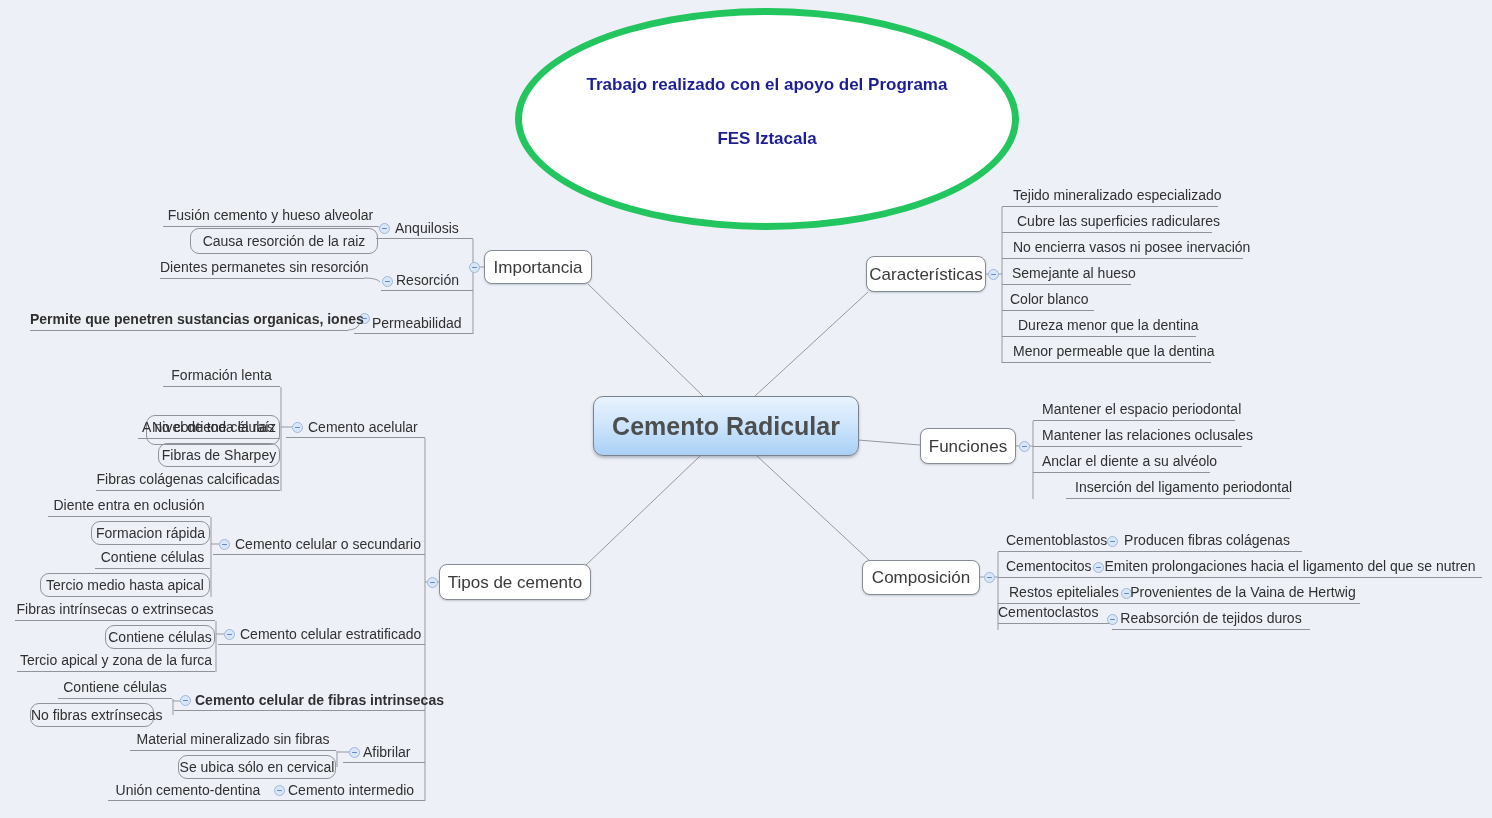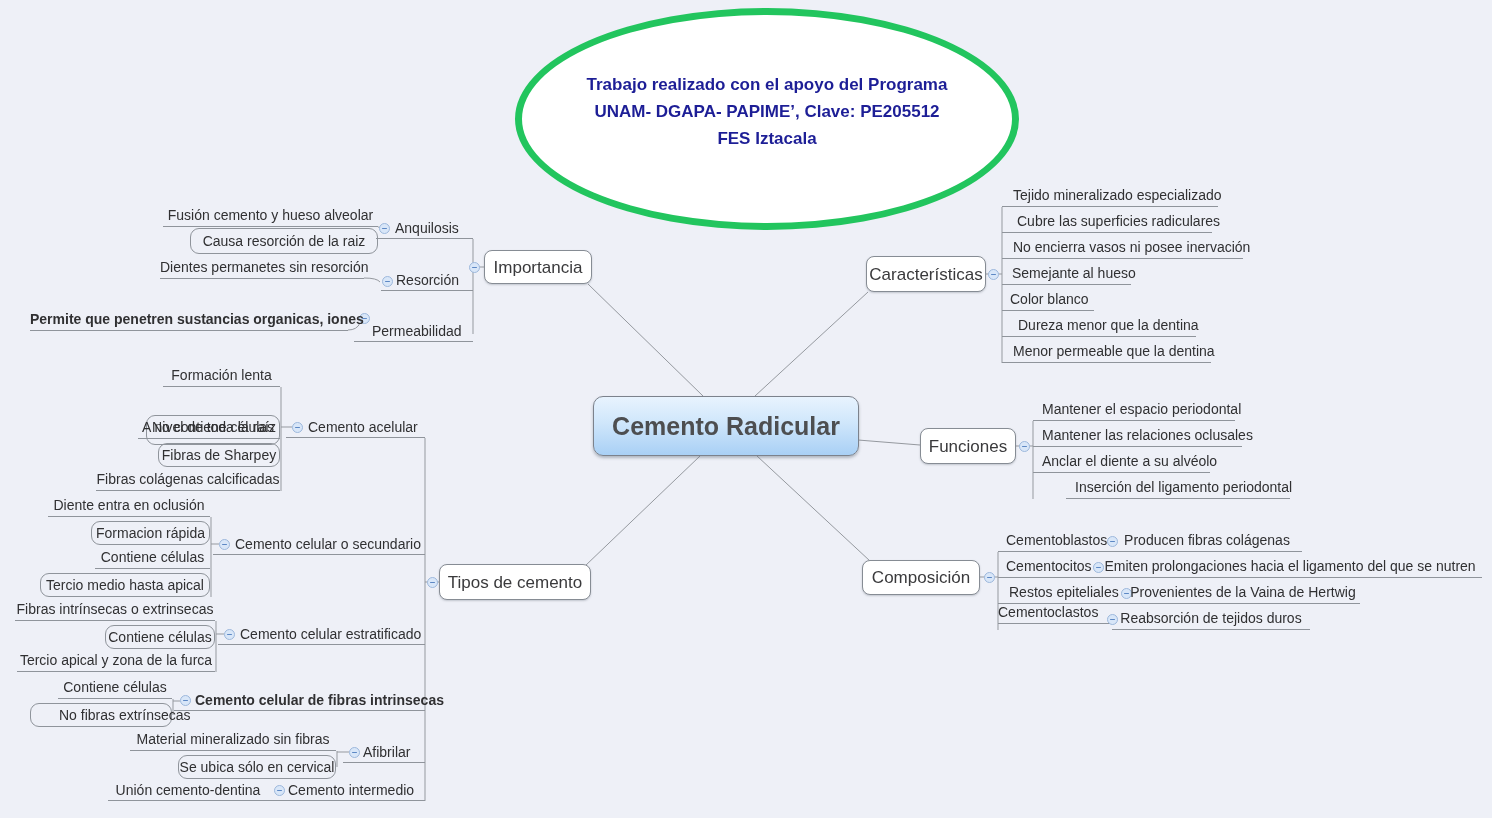--- a/index.html
+++ b/index.html
@@ -64,34 +64,33 @@
       <path d="M173,701 L180,701"></path>
       <path d="M337,751 L337,767"></path>
       <path d="M337,752 L349,752"></path>
       <path d="M364,278 Q377,278 380,282"></path>
       <path d="M348,330 Q357,330 360,323"></path>
       <path d="M378,227 L383,228"></path>
     </svg>
 
   <div id="banner">
     <div class="bline" style="top:60px">Trabajo realizado con el apoyo del Programa</div>
-    <div class="bline" style="top:87px">UNAM- DGAPA- PAPIME’, Clave: PE205512</div>
     <div class="bline" style="top:114px">FES Iztacala</div>
   </div>
 <div class="topic t-central" style="left: 593px; top: 396px; width: 266px; height: 60px; line-height: 59px;">Cemento Radicular</div>
     <div class="topic t-main" style="left: 484px; top: 250px; width: 108px; height: 34px; line-height: 33px;">Importancia</div>
     <div class="micon" style="left: 468.5px; top: 261.5px;"></div>
     <div class="topic t-line alignL" style="left: 376px; top: 218px; width: 97px; height: 21px; line-height: 20px; padding-left: 19px;">Anquilosis</div>
     <div class="micon" style="left: 378.5px; top: 222.5px;"></div>
     <div class="topic t-line" style="left: 163px; top: 205px; width: 215px; height: 22px; line-height: 21px;">Fusión cemento y hueso alveolar</div>
     <div class="topic t-box" style="left: 190px; top: 228px; width: 188px; height: 26px; line-height: 24px;">Causa resorción de la raiz</div>
     <div class="topic t-line alignL" style="left: 381px; top: 270px; width: 92px; height: 21px; line-height: 20px; padding-left: 15px;">Resorción</div>
     <div class="micon" style="left: 381.5px; top: 275.5px;"></div>
     <div class="topic t-line" style="left: 160px; top: 257px; width: 204px; height: 22px; line-height: 21px;">Dientes permanetes sin resorción</div>
-    <div class="topic t-line alignL" style="left: 354px; top: 313px; width: 119px; height: 21px; line-height: 20px; padding-left: 18px; margin-top: 8px;">Permeabilidad</div>
+    <div class="topic t-line alignL" style="left: 354px; top: 313px; width: 119px; height: 21px; line-height: 20px; padding-left: 18px;">Permeabilidad</div>
     <div class="micon" style="left: 358.5px; top: 312.5px;"></div>
     <div class="topic t-line" style="left: 30px; top: 309px; width: 318px; height: 22px; line-height: 21px; font-weight: bold;">Permite que penetren sustancias organicas, iones</div>
     <div class="topic t-main" style="left: 866px; top: 256px; width: 120px; height: 36px; line-height: 35px;">Características</div>
     <div class="micon" style="left: 987.5px; top: 268.5px;"></div>
     <div class="topic t-line alignL" style="left: 1002px; top: 185px; width: 216px; height: 22px; line-height: 21px; padding-left: 11px;">Tejido mineralizado especializado</div>
     <div class="topic t-line alignL" style="left: 1002px; top: 211px; width: 210px; height: 22px; line-height: 21px; padding-left: 15px;">Cubre las superficies radiculares</div>
     <div class="topic t-line alignL" style="left: 1002px; top: 237px; width: 241px; height: 22px; line-height: 21px; padding-left: 11px;">No encierra vasos ni posee inervación</div>
     <div class="topic t-line alignL" style="left: 1002px; top: 263px; width: 129px; height: 22px; line-height: 21px; padding-left: 10px;">Semejante al hueso</div>
     <div class="topic t-line alignL" style="left: 1002px; top: 289px; width: 92px; height: 22px; line-height: 21px; padding-left: 8px;">Color blanco</div>
     <div class="topic t-line alignL" style="left: 1002px; top: 315px; width: 194px; height: 22px; line-height: 21px; padding-left: 16px;">Dureza menor que la dentina</div>
@@ -132,21 +131,21 @@
     <div class="topic t-line" style="left: 95px; top: 547px; width: 115px; height: 22px; line-height: 21px;">Contiene células</div>
     <div class="topic t-box" style="left: 40px; top: 573px; width: 170px; height: 24px; line-height: 22px;">Tercio medio hasta apical</div>
     <div class="topic t-line alignL" style="left: 218px; top: 624px; width: 207px; height: 21px; line-height: 20px; padding-left: 22px;">Cemento celular estratificado</div>
     <div class="micon" style="left: 223.5px; top: 628.5px;"></div>
     <div class="topic t-line" style="left: 15px; top: 599px; width: 200px; height: 22px; line-height: 21px;">Fibras intrínsecas o extrinsecas</div>
     <div class="topic t-box" style="left: 105px; top: 625px; width: 110px; height: 24px; line-height: 22px;">Contiene células</div>
     <div class="topic t-line" style="left: 17px; top: 650px; width: 198px; height: 22px; line-height: 21px;">Tercio apical y zona de la furca</div>
     <div class="topic t-line alignL" style="left: 174px; top: 690px; width: 251px; height: 21px; line-height: 20px; padding-left: 21px; font-weight: bold;">Cemento celular de fibras intrinsecas</div>
     <div class="micon" style="left: 179.5px; top: 694.5px;"></div>
     <div class="topic t-line" style="left: 58px; top: 677px; width: 114px; height: 22px; line-height: 21px;">Contiene células</div>
-    <div class="topic t-box" style="left: 30px; top: 703px; width: 142px; height: 24px; line-height: 22px; padding-left: 28px;">No fibras extrínsecas</div>
+    <div class="topic t-box" style="left: 30px; top: 703px; width: 124px; height: 24px; line-height: 22px;">No fibras extrínsecas</div>
     <div class="topic t-line alignL" style="left: 343px; top: 742px; width: 82px; height: 21px; line-height: 20px; padding-left: 20px;">Afibrilar</div>
     <div class="micon" style="left: 348.5px; top: 746.5px;"></div>
     <div class="topic t-line" style="left: 130px; top: 729px; width: 206px; height: 22px; line-height: 21px;">Material mineralizado sin fibras</div>
     <div class="topic t-box" style="left: 178px; top: 755px; width: 158px; height: 24px; line-height: 22px;">Se ubica sólo en cervical</div>
     <div class="topic t-line alignL" style="left: 268px; top: 780px; width: 157px; height: 21px; line-height: 20px; padding-left: 20px;">Cemento intermedio</div>
     <div class="micon" style="left: 273.5px; top: 784.5px;"></div>
     <div class="topic t-line" style="left: 108px; top: 780px; width: 160px; height: 21px; line-height: 20px; text-align: center;">Unión cemento-dentina</div>
   </div>
 
 </body></html>

